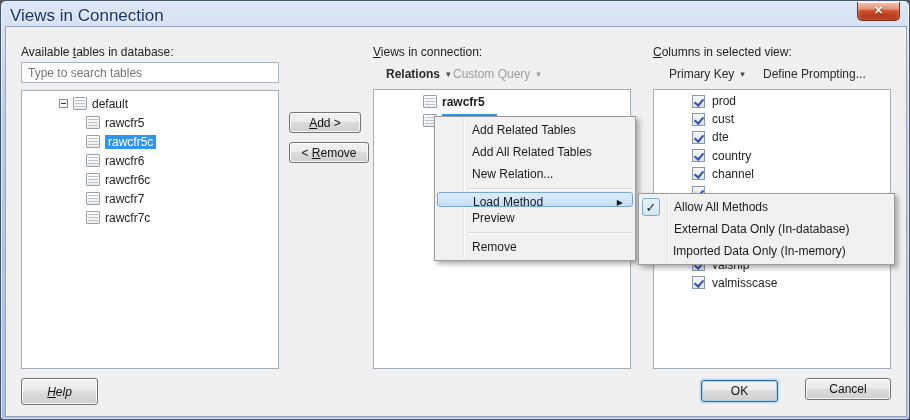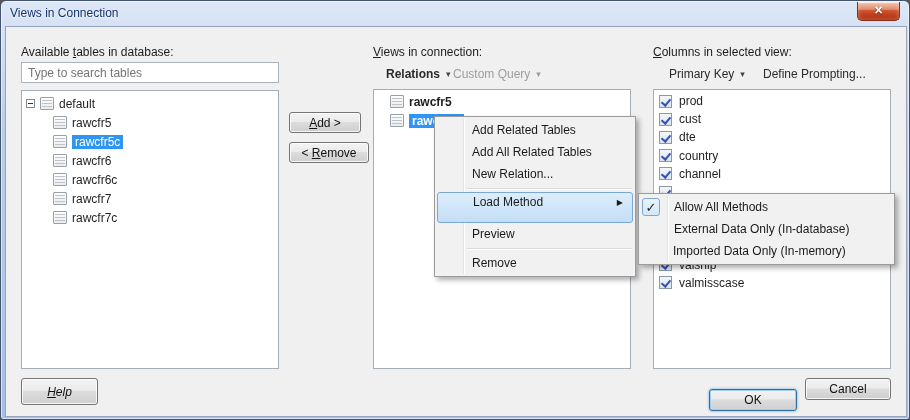--- a/index.html
+++ b/index.html
@@ -3,36 +3,36 @@
 <meta charset="utf-8">
 <style>
   * { box-sizing: border-box; margin: 0; padding: 0; }
   body { background:#555; font-family:"Liberation Sans","DejaVu Sans",sans-serif; font-size:12px; color:#1e1e1e; }
   .stage { position:relative; width:910px; height:420px; overflow:hidden; }
 
   
   .window { position:absolute; inset:0; border:1px solid #44536e; border-radius:6px 6px 3px 3px;
             background:linear-gradient(180deg,#dde7f6 0%,#bccee9 28%,#a9bfe0 100%);
             box-shadow:inset 0 0 0 1px rgba(255,255,255,.55); }
-  .title { position:absolute; left:9px; top:5px; font-size:12px; color:#17336b;
+  .title { position:absolute; left:9px; top:5px; font-size:17px; color:#17336b;
            text-shadow:0 1px 2px rgba(255,255,255,.9); }
   .close-btn { position:absolute; left:856px; top:1px; width:43px; height:19px; cursor:default;
            border:1px solid #8c2c15; border-top:none; border-radius:0 0 5px 5px;
            background:linear-gradient(#f3c3ae,#e28f70 40%,#ce532f 48%,#ab2c0b);
            box-shadow:inset 0 1px 0 rgba(255,255,255,.65), inset 0 0 4px rgba(255,255,255,.35);
            color:#fff; text-align:center; font-weight:bold; font-size:14px; line-height:16px;
            text-shadow:0 1px 1px rgba(0,0,0,.55); }
   .client { position:absolute; left:4px; top:25px; width:902px; height:391px;
             background:#f0f0f0; border:1px solid #96a4bf; }
 
   
   .abs { position:absolute; }
   .panel-label { position:absolute; top:44px; height:15px; color:#1c1c1c; white-space:nowrap; }
   .accel { text-decoration:underline; }
-  .listbox { position:absolute; background:#fff; border:1px solid #a5adb6; overflow:hidden; }
+  .listbox { position:absolute; background:#fff; border:1px solid #a5adb6; overflow:hidden;padding-left:33px; }
   .toolbtn { position:absolute; top:64px; height:18px; display:inline-flex; align-items:center;
              white-space:nowrap; color:#2b2b2b; }
   .toolbtn .dd { font-size:9px; margin-left:6px; color:#444; line-height:1; }
   .toolbtn.disabled, .toolbtn.disabled .dd { color:#9d9d9d; }
 
   
   .ticon { width:14px; height:13px; flex:none; border:1px solid #98a0a8; border-radius:1px;
            background:linear-gradient(#fefefe,#ececec); position:relative; }
   .ticon::after { content:""; position:absolute; left:1px; right:1px; top:2px; height:9px;
            background:repeating-linear-gradient(to bottom,#bcc3ca 0 1px,transparent 1px 3px); }
@@ -59,21 +59,21 @@
          box-shadow:inset 0 0 0 1px rgba(255,255,255,.8);
          display:flex; align-items:center; justify-content:center; white-space:nowrap; }
   .btn.default { border-color:#2c6d9e; box-shadow:inset 0 0 0 1px #a4d0ef, 0 0 3px rgba(70,150,210,.75); }
 
   
   .menu { position:absolute; background:#f1f1f1; border:1px solid #9b9b9b; padding:2px 0;
           box-shadow:3px 3px 5px rgba(0,0,0,.32); }
   .menu .gutter { position:absolute; left:28px; top:2px; bottom:2px; width:1px; background:#e2e3e4;
           box-shadow:1px 0 0 #fff; }
   .mi { height:22px; line-height:22px; padding-left:37px; position:relative; color:#1a1a1a; white-space:nowrap; }
-  .mi.hl { height:31px; line-height:19px; margin:0 2px; padding-left:35px; border:1px solid #7ba7d4;
+  .mi.hl { height:15px; line-height:19px; margin:0 2px; padding-left:35px; border:1px solid #7ba7d4;
           border-radius:3px; background:linear-gradient(#ddedfc,#c3def6); }
   .mi .sub-arrow { position:absolute; right:9px; top:0; font-size:8px; color:#1a1a1a; }
   .msep { height:1px; background:#d9dadb; margin:3px 3px 3px 32px; box-shadow:0 1px 0 #fff; }
   .check-box { position:absolute; left:3px; top:2px; width:18px; height:18px; border:1px solid #7ba7d4;
           border-radius:3px; background:linear-gradient(#e9f3fc,#d2e7f8); text-align:center;
           font-size:13px; font-weight:bold; line-height:17px; color:#222; }
   .z-menu { z-index:50; } .z-sub { z-index:51; }
 </style>
 </head>
 <body>
@@ -229,16 +229,16 @@
         <span class="check-box"><span>✓</span></span>
         <span>Allow All Methods</span>
       </div>
       <div class="mi" style="padding-left:35px;">External Data Only (In-database)</div>
       <div class="mi" style="padding-left:34px;">Imported Data Only (In-memory)</div>
     </div>
 
     <div class="btn" style="left:20px;top:377px;width:77px;height:27px;font-style:italic;">
       <span><span></span><span class="accel">H</span><span>elp</span></span>
     </div>
-    <div class="btn default" style="left:700px;top:388px;width:88px;height:22px;margin-left:8px;">OK</div>
+    <div class="btn default" style="left:700px;top:379px;width:77px;height:22px;">OK</div>
     <div class="btn" style="left:804px;top:377px;width:86px;height:22px;">Cancel</div>
   </div>
 </div>
 
 </body></html>

